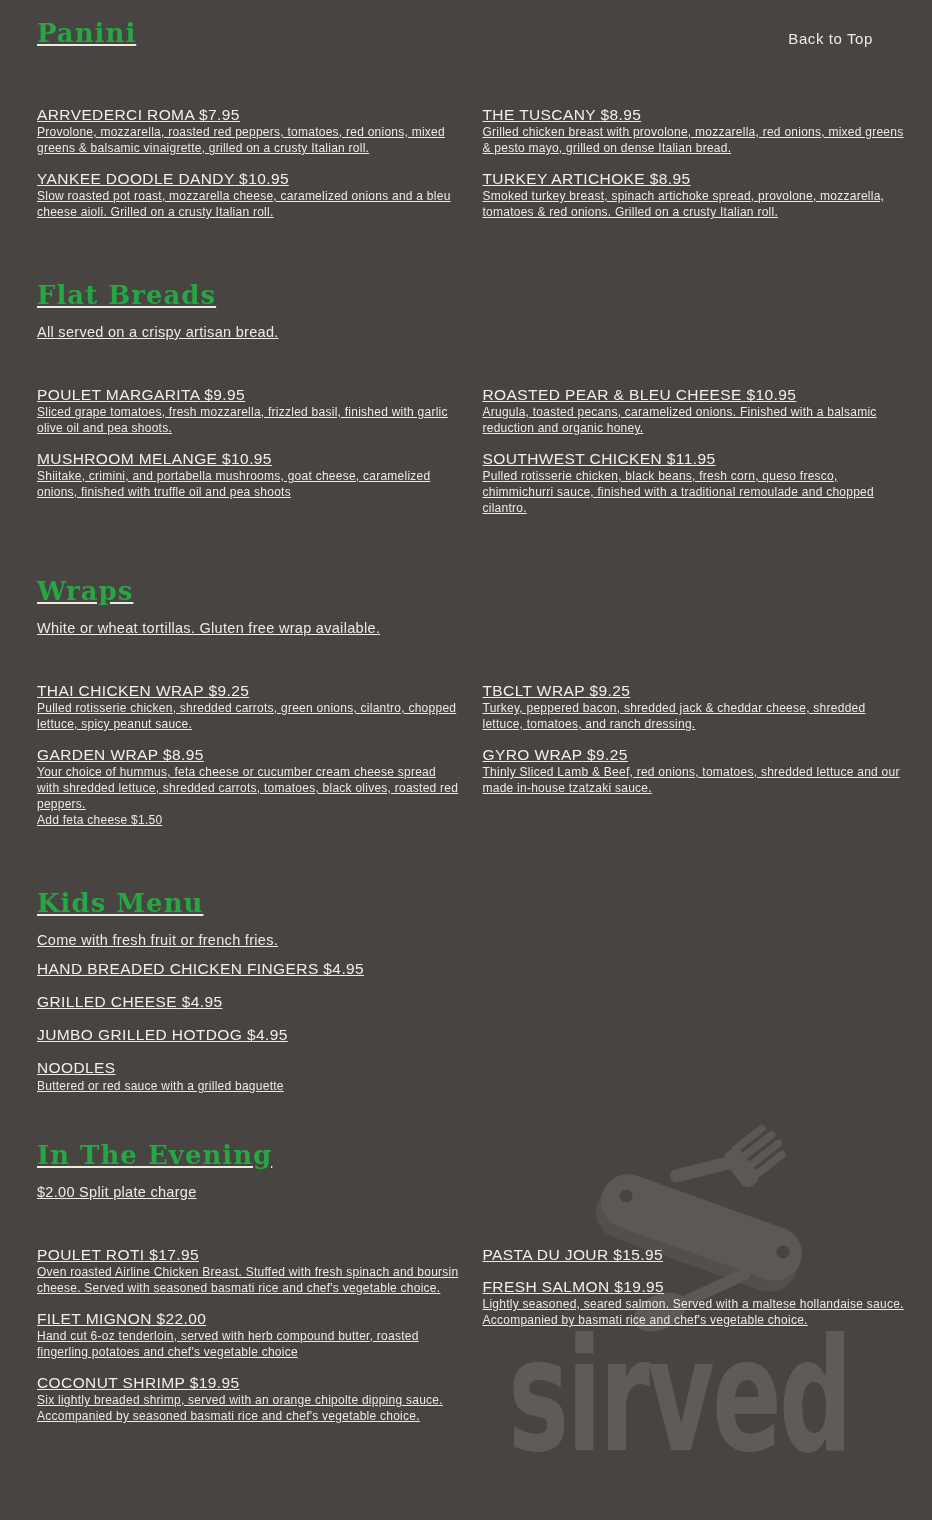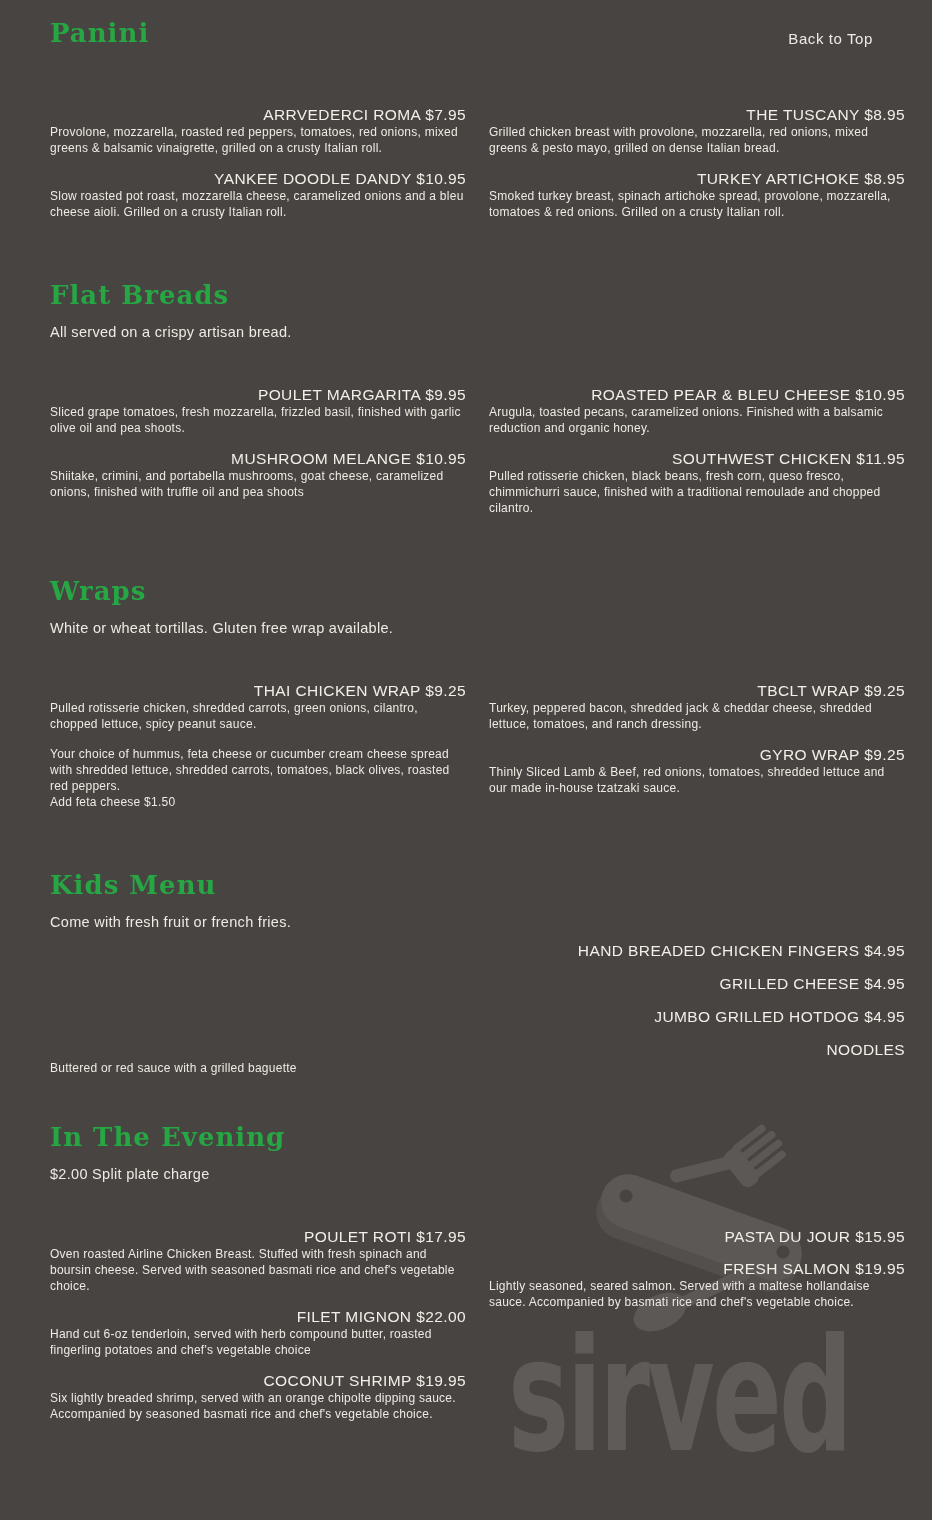--- a/index.html
+++ b/index.html
@@ -27,21 +27,22 @@
   .watermark-logo{left:578px;top:1124px;}
   .watermark-text{
     left:508px;top:1318px;
     font-size:156px;font-weight:bold;line-height:1;
     letter-spacing:-4px;color:var(--wm-text);
     transform:scaleX(0.66);transform-origin:left top;
     font-family:"DejaVu Sans", sans-serif;
   }
   .content{
     position:relative;z-index:1;
-    padding:18px 27px 0 50px;
+    padding:18px 27px 0 37px;
+    text-decoration:underline;
   }
   .back-to-top{
     position:absolute;top:30px;right:59px;
     font-size:15px;letter-spacing:0.6px;color:var(--text);
     text-decoration:none;cursor:pointer;z-index:2;
   }
   .menu-section{margin-top:46px;}
   .menu-section:first-child{margin-top:0;}
   .section-title{
     margin:0;
@@ -57,21 +58,20 @@
   }
   .cols{display:flex;gap:23px;margin-top:46px;}
   .menu-section.no-subtitle .cols{margin-top:58px;}
   .col{flex:1;min-width:0;}
   .menu-item{margin:0 0 14px;}
   .item-name-line{
     margin:0;
     font-size:15.5px;line-height:18px;
     font-weight:400;letter-spacing:0.4px;
     color:var(--name);
-    text-align:right;
   }
   .item-desc{
     margin:0;
     font-size:12px;line-height:16px;letter-spacing:0.25px;
   }
   .list-items{margin-top:12px;}
   .list-items .menu-item{margin:0 0 15px;}
   .list-items .item-name-line{margin-bottom:1px;}
 </style>
 </head>
@@ -166,20 +166,21 @@
     <section class="menu-section">
       <h2 class="section-title">Wraps</h2>
       <p class="section-subtitle">White or wheat tortillas. Gluten free wrap available.</p>
       <div class="cols">
         <div class="col">
           <article class="menu-item">
             <h3 class="item-name-line"><span>THAI CHICKEN WRAP</span> <span class="item-price">$9.25</span></h3>
             <p class="item-desc">Pulled rotisserie chicken, shredded carrots, green onions, cilantro, chopped lettuce, spicy peanut sauce.</p>
           </article>
           <article class="menu-item">
+            <h3 class="item-name-line"><span>GARDEN WRAP</span> <span class="item-price">$8.95</span></h3>
             <p class="item-desc">Your choice of hummus, feta cheese or cucumber cream cheese spread with shredded lettuce, shredded carrots, tomatoes, black olives, roasted red peppers.</p>
             <p class="item-desc">Add feta cheese $1.50</p>
           </article>
         </div>
         <div class="col">
           <article class="menu-item">
             <h3 class="item-name-line"><span>TBCLT WRAP</span> <span class="item-price">$9.25</span></h3>
             <p class="item-desc">Turkey, peppered bacon, shredded jack &amp; cheddar cheese, shredded lettuce, tomatoes, and ranch dressing.</p>
           </article>
           <article class="menu-item">

